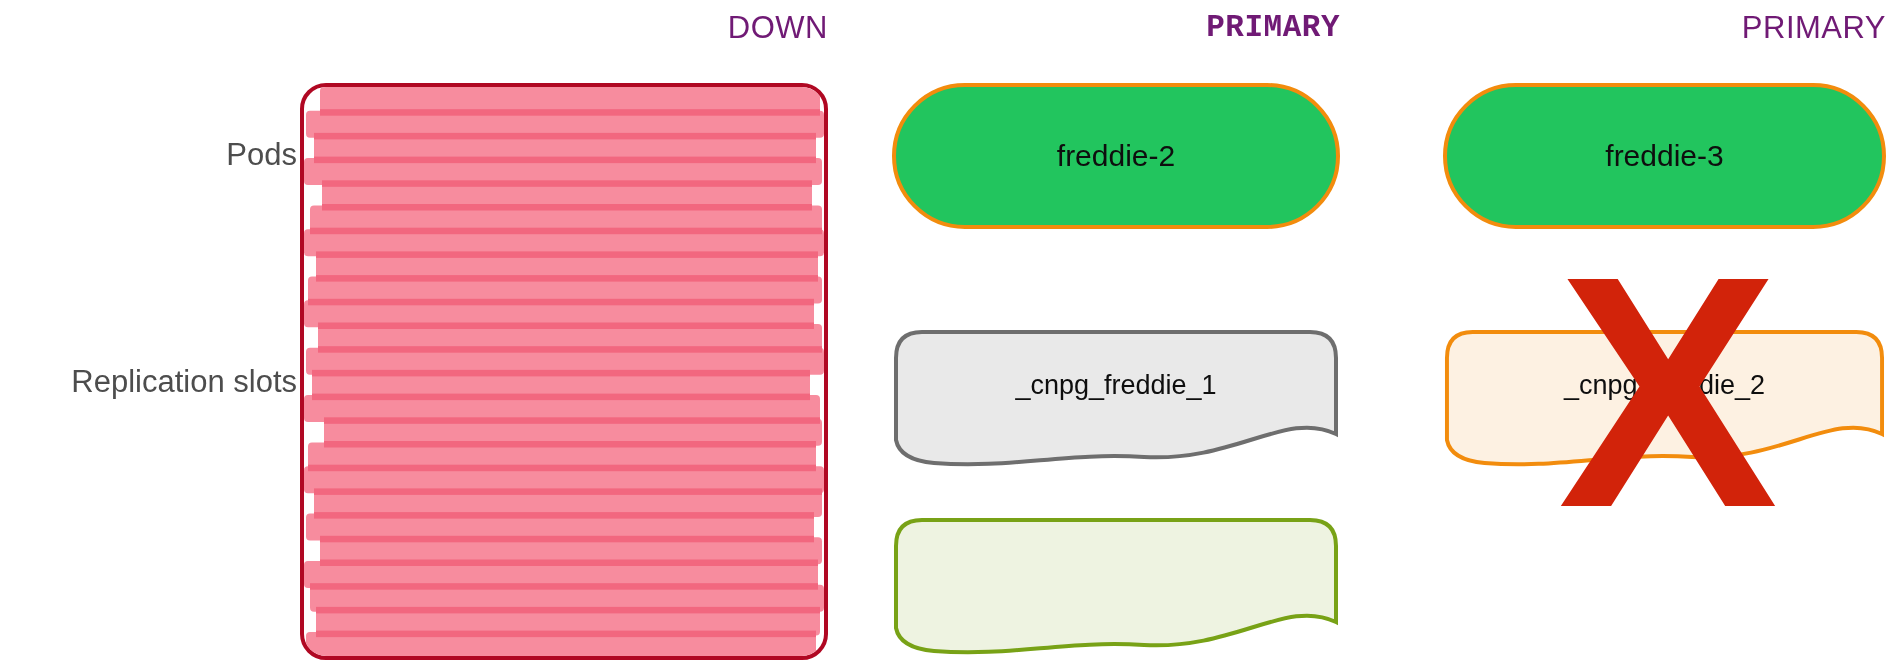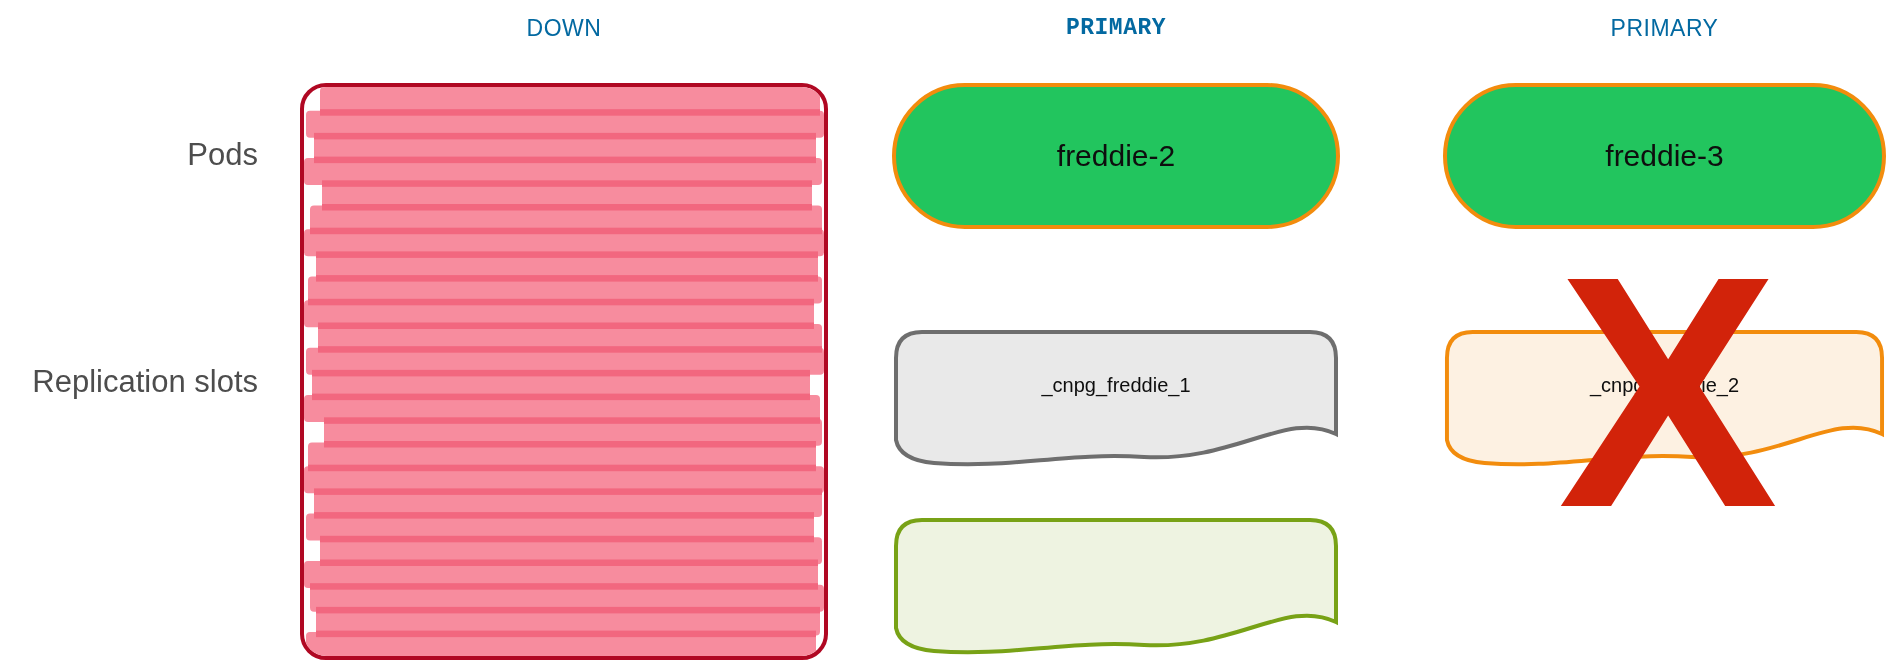--- a/index.html
+++ b/index.html
@@ -5,29 +5,29 @@
   html,body{margin:0;padding:0;background:#ffffff;}
   body{
     width:1889px;height:662px;position:relative;overflow:hidden;
     font-family:"Liberation Sans", sans-serif;
     -webkit-font-smoothing:antialiased;
   }
   .abs{position:absolute;}
 
   
   .col-header{
-    top:8px;height:40px;line-height:40px;text-align:center;
-    font-size:23px;color:#0369a1;letter-spacing:.5px;
+    top:8px;height:40px;line-height:40px;text-align:right;
+    font-size:31px;color:#701a75;letter-spacing:.5px;
   }
   .col-header.bold{font-weight:700;}
 
   
   .row-label{
     left:0;width:258px;text-align:right;
-    font-size:31px;color:var(--label-text,#4d4d4d);
+    font-size:31px;color:var(--label-text,#4d4d4d);padding-left:39px;
   }
 
   
   .down-box{
     left:300px;top:83px;width:528px;height:577px;
     border:4px solid var(--down-border,#b00823);
     border-radius:26px;box-sizing:border-box;background:#fff;
     overflow:hidden;
   }
   .down-box svg{display:block;}
@@ -39,21 +39,21 @@
     display:flex;align-items:center;justify-content:center;
     font-size:30px;color:var(--node-text,#0e0e0e);
   }
 
   
   .doc{width:448px;height:142px;}
   .doc svg{display:block;width:100%;height:100%;overflow:visible;}
   .doc .doc-label{
     position:absolute;left:0;top:0;width:100%;height:115px;
     display:flex;align-items:center;justify-content:center;
-    font-size:20px;color:var(--node-text,#0e0e0e);
+    font-size:27px;color:var(--node-text,#0e0e0e);
   }
   .doc-path{stroke-width:4px;}
   .doc-gray  {fill:var(--slot-primary-fill,#e9e9e9);  stroke:var(--slot-primary-border,#6e6e6e);}
   .doc-green {fill:var(--slot-secondary-fill,#eef3e1);stroke:var(--slot-secondary-border,#78a216);}
   .doc-orange{fill:var(--slot-standby-fill,#fdf1e2);  stroke:var(--slot-standby-border,#f28c0d);}
 
   
   .x-mark{
     left:1545px;top:12px;width:240px;height:260px;
     font-size:330px;font-weight:700;line-height:260px;text-align:center;

